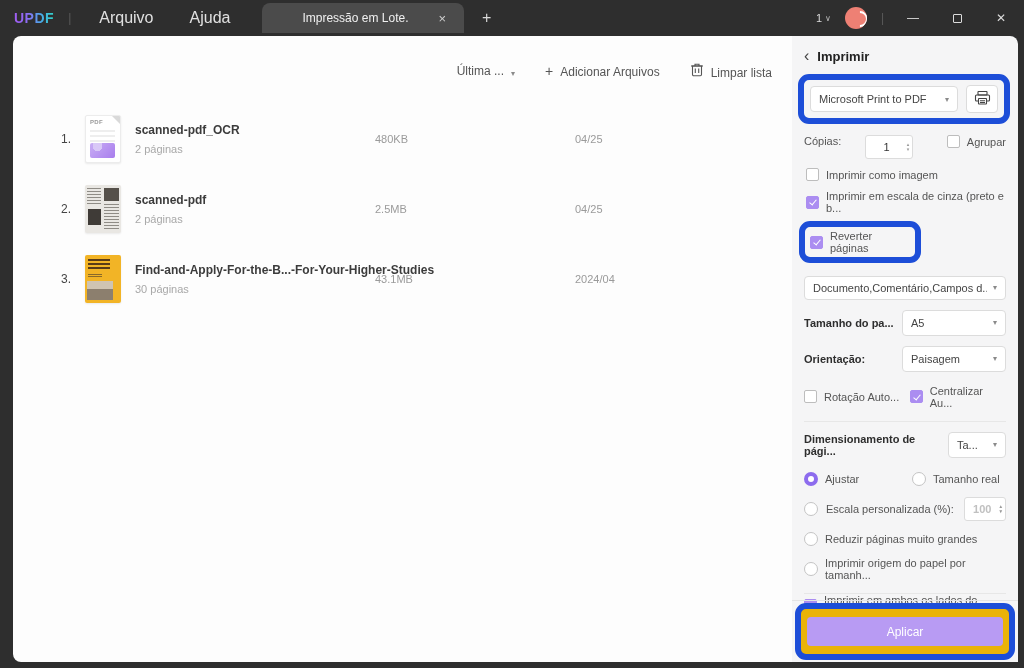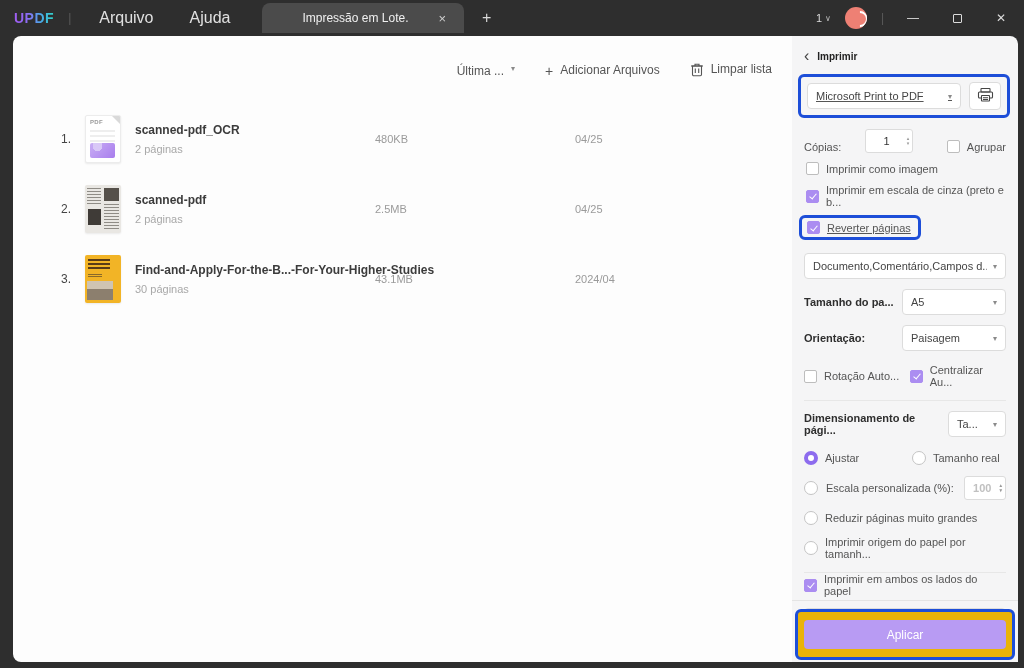--- a/index.html
+++ b/index.html
@@ -27,21 +27,21 @@
   .tb-div { color:#5a5a5a; font-size:12px; }
   .winbtn { width:30px; height:26px; display:flex; align-items:center; justify-content:center; color:#dcdcdc; font-size:12px; }
   .maxbox { width:9px; height:9px; border:1.2px solid #dcdcdc; border-radius:1px; }
 
   
   .main { position:absolute; left:13px; top:36px; width:779px; height:626px; background:#fdfdfd; border-radius:8px 0 0 8px; }
   .panel { position:absolute; left:792px; top:36px; width:226px; height:626px; background:#f5f5f6; border-radius:0 8px 0 0; font-size:11px; color:#555; }
 
   
   .toolbar { position:absolute; top:26px; right:20px; display:flex; align-items:center; gap:30px; font-size:12px; color:#555; }
-  .tool { display:flex; align-items:flex-start; gap:7px; }
+  .tool { display:flex; align-items:flex-end; gap:7px; }
   .caret { font-size:8px; color:#8a8a8a; }
   .plus { font-size:14px; color:#555; }
 
   
   .filelist { position:absolute; top:68px; left:0; width:779px; }
   .frow { display:grid; grid-template-columns:72px 50px 240px 200px auto; align-items:center; height:70px; }
   .fnum { text-align:right; padding-right:14px; font-size:12px; color:#444; }
   .fmeta { font-size:11px; color:#a8a8a8; }
   .fname { font-size:12px; font-weight:600; color:#3c3c3c; margin-bottom:6px; white-space:nowrap; }
   .fsize,.fdate { font-size:11px; color:#9a9a9a; }
@@ -65,32 +65,32 @@
                    background:repeating-linear-gradient(#5a3b17 0 2px, transparent 2px 4px); }
   .book .b-sub { position:absolute; left:3px; top:19px; width:14px; height:4px;
                  background:repeating-linear-gradient(#8a6a2a 0 1px, transparent 1px 2px); }
   .book .b-photo { position:absolute; left:2px; bottom:3px; width:26px; height:19px;
                    background:linear-gradient(180deg,#cfc4b2 0 40%, #8c7f6e 40% 100%); }
 
   
   .p-inner { position:relative; height:100%; padding:10px 12px; display:flex; flex-direction:column; }
   .p-head { display:flex; align-items:center; gap:8px; margin-top:2px; }
   .back { font-size:16px; color:#444; line-height:1; }
-  .p-title { font-size:10px; font-weight:bold; color:#222; }
-
-  .hl { border:3px solid #1d4ed8; border-radius:6px;text-decoration:underline; }
+  .p-title { font-size:13px; font-weight:bold; color:#222; }
+
+  .hl { border:6px solid #1d4ed8; border-radius:11px; }
   .printer-box { margin-top:10px; margin-left:-6px; margin-right:-4px; padding:5px 6px; display:flex; align-items:center; gap:8px; }
   .select { background:#fff; border:1px solid #dcdcdc; border-radius:4px; height:26px; display:flex; align-items:center;
             padding:0 8px; color:#444; gap:6px; }
   .select .sv { flex:1; white-space:nowrap; overflow:hidden; }
   .printer-sel { flex:1; }
   .printer-btn { width:32px; height:28px; background:#fff; border:1px solid #dcdcdc; border-radius:4px;
                  display:flex; align-items:center; justify-content:center; }
 
-  .copies-row { margin-top:11px; display:flex; align-items:flex-end; }
+  .copies-row { margin-top:11px; display:flex; align-items:flex-start; }
   .copies-label { color:#555; }
   .spinner { margin-left:24px; width:48px; height:24px; background:#fff; border:1px solid #dcdcdc; border-radius:3px;
              display:flex; align-items:center; }
   .spinner .num { flex:1; text-align:center; color:#333; }
   .spin-arrows { display:flex; flex-direction:column; line-height:5px; padding-right:3px; }
   .spin-arrows span { font-size:5px; color:#999; }
   .spinner.disabled .num { color:#c0c0c0; }
 
   .cb { display:flex; align-items:center; gap:7px; }
   .box { width:13px; height:13px; border:1px solid #bdbdbd; border-radius:2px; background:#fff; position:relative; flex:none; }

